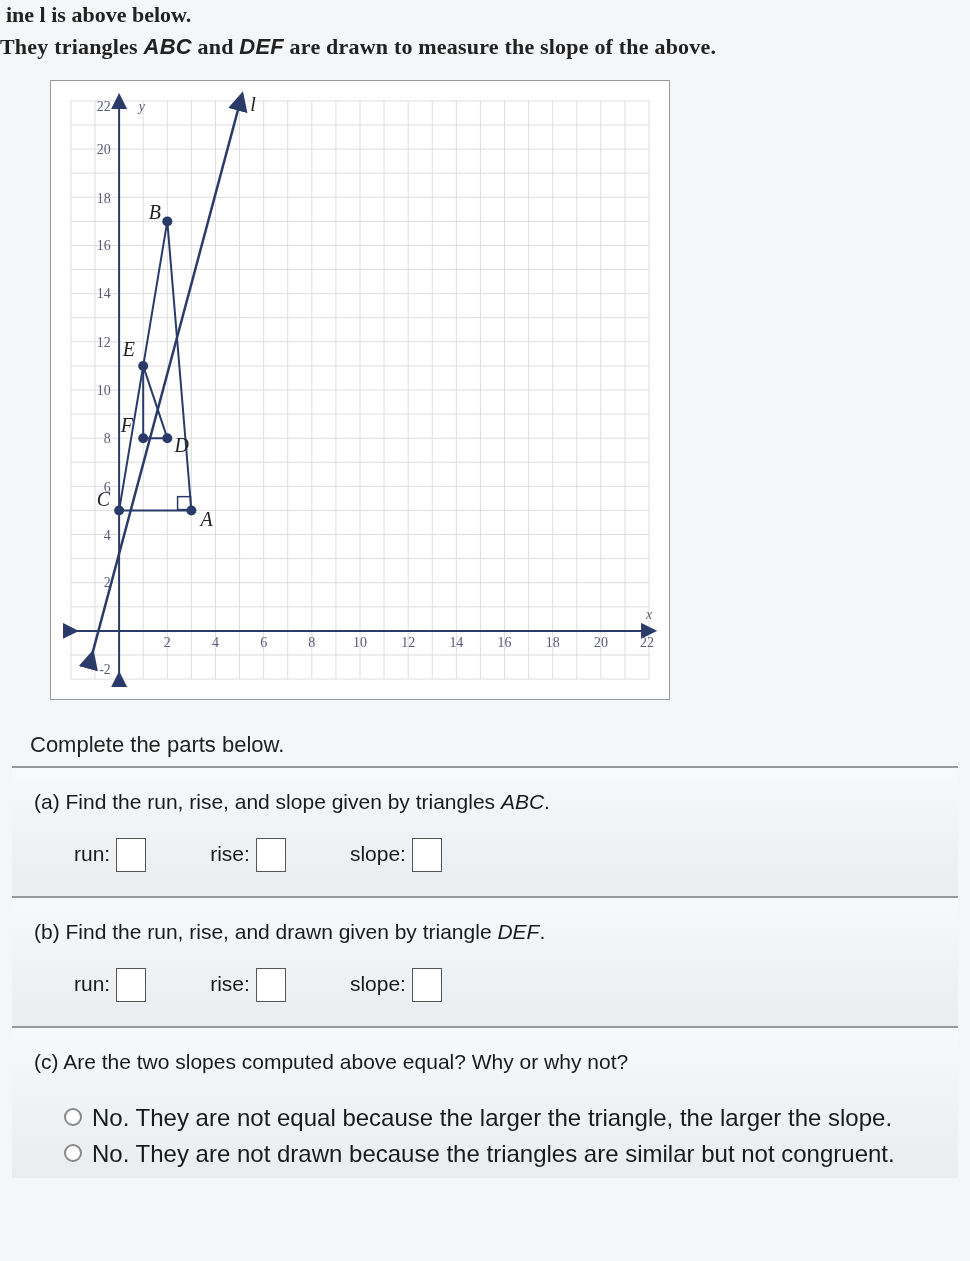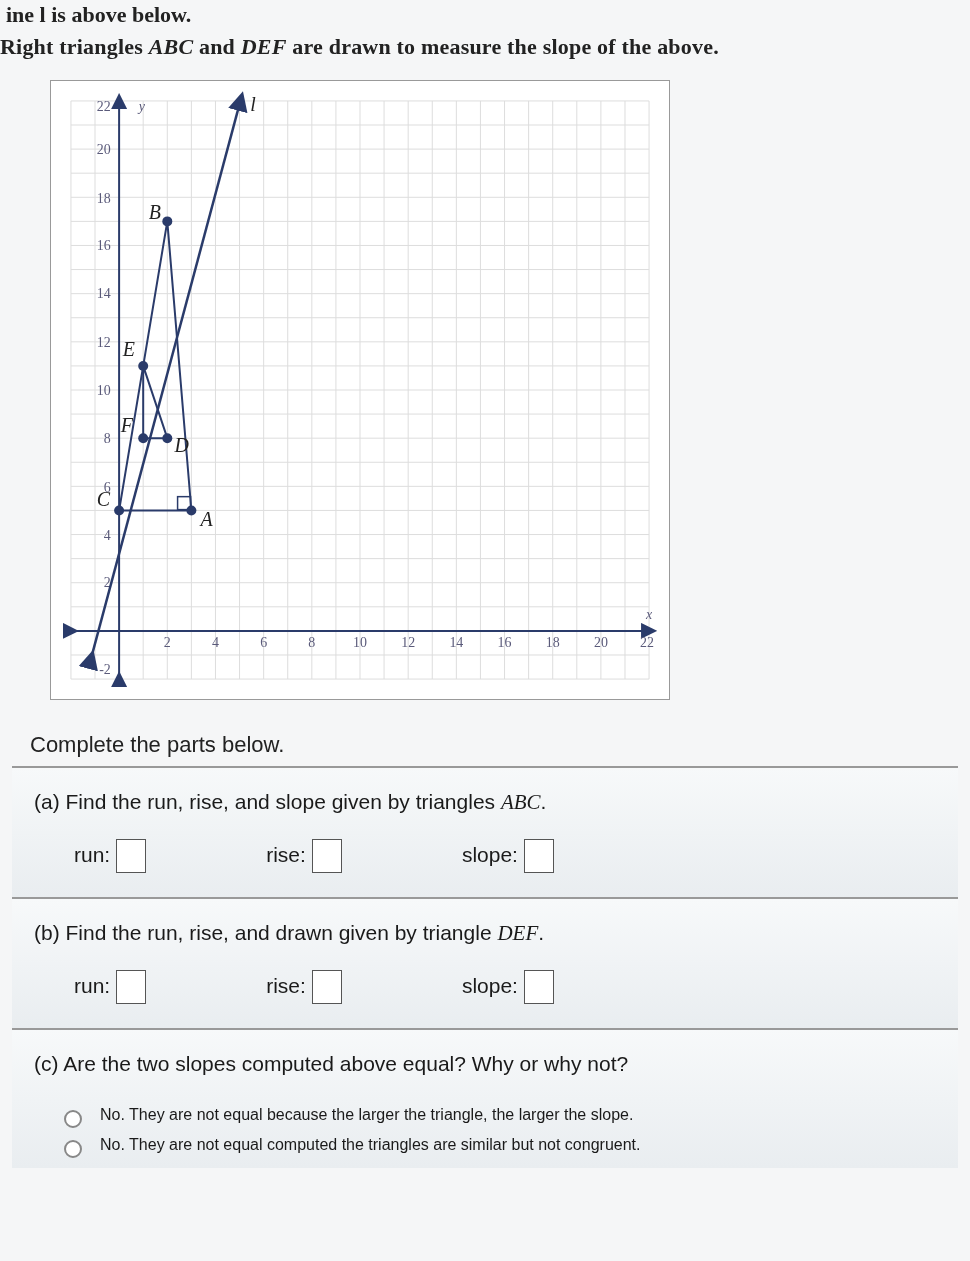--- a/index.html
+++ b/index.html
@@ -15,21 +15,21 @@
     padding: 2px 0 6px 6px;
     color: #222;
   }
   .header-line2 {
     font-size: 22px;
     font-weight: bold;
     padding: 0 0 14px 0;
     color: #222;
     letter-spacing: 0.2px;
   }
-  .ital { font-style: italic; font-family: Liberation Serif, serif; }
+  .ital { font-style: italic; font-family: Liberation Sans, sans-serif; }
   .graph-wrap {
     margin: 6px 0 18px 50px;
   }
   svg { background: #fff; border: 1px solid #999; display:block; }
   .instruct {
     font-size: 22px;
     padding: 14px 0 8px 30px;
     color: #222;
     font-family: Verdana, Geneva, sans-serif;
   }
@@ -40,41 +40,41 @@
     font-family: Verdana, Geneva, sans-serif;
   }
   .answer-table td {
     border: 2px solid #999;
     border-left: none;
     border-right: none;
     padding: 22px 18px 24px 22px;
     background: linear-gradient(180deg,#f7f9fa,#e9edf0);
   }
   .part-text { font-size: 21px; margin-bottom: 24px; }
-  .inputs-row { display:flex; gap: 120px; padding-left: 40px; font-size:21px; align-items:center;}
+  .inputs-row { display:flex; gap: 64px; padding-left: 40px; font-size:21px; align-items:center;}
   .input-box {
     display:inline-block;
     width: 30px; height: 34px;
     border:1px solid #555;
     background:#fff;
     vertical-align: middle;
     margin-left:6px;
   }
-  .radio-row { display:flex; align-items:flex-start; gap:18px; padding:6px 0 2px 30px; font-size:16px;text-align:right;}
+  .radio-row { display:flex; align-items:flex-start; gap:10px; padding:6px 0 2px 30px; font-size:24px;text-align:right;}
   .radio {
     width:18px; height:18px; border:2px solid #888; border-radius:50%;
     background:#fff; flex-shrink:0; margin-top:4px;
   }
 </style>
 </head>
 <body>
 
 <div class="header-line1">ine l is above below.</div>
 <div class="header-line2">
-  <span>Right triangles </span><span class="ital">ABC</span><span> and </span><span class="ital">DEF</span><span> are drawn to measure the slope of the above.</span>
+  <span>They triangles </span><span class="ital">ABC</span><span> and </span><span class="ital">DEF</span><span> are drawn to measure the slope of the above.</span>
 </div>
 
 <div class="graph-wrap">
 <svg width="620" height="620" viewBox="0 0 620 620">
 
   <defs>
     <marker id="arr" markerWidth="8" markerHeight="8" refX="4" refY="4" orient="auto">
       <path d="M0,0 L8,4 L0,8 Z" fill="#2a3b6a"></path>
     </marker>
   </defs>
@@ -226,18 +226,18 @@
       </tr>
 <tr>
         <td style="border-bottom:none;padding-bottom:8px;">
   <div class="part-text" style="">(c) Are the two slopes computed above equal? Why or why not?</div>
   <div class="radio-row">
     <span class="radio"></span>
     <span>No. They are not equal because the larger the triangle, the larger the slope.</span>
   </div>
   <div class="radio-row">
     <span class="radio"></span>
-    <span>No. They are not equal computed the triangles are similar but not congruent.</span>
+    <span>No. They are not drawn because the triangles are similar but not congruent.</span>
   </div>
 </td>
       </tr>
 </tbody>
   </table>
 
 </body></html>

